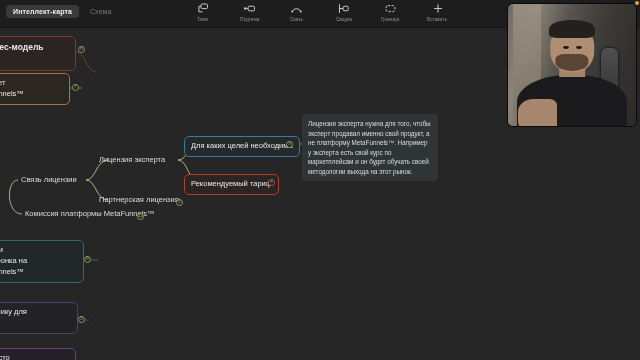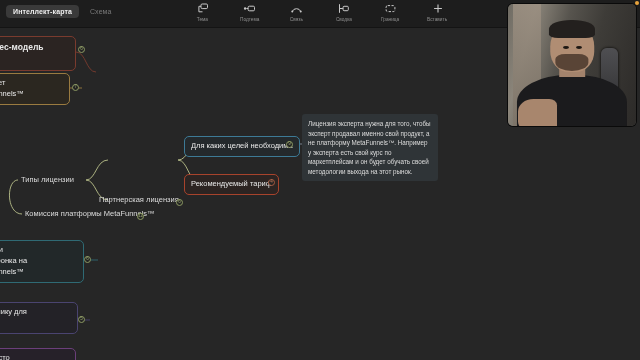--- a/index.html
+++ b/index.html
@@ -292,22 +292,23 @@
     </svg>
 
     <div class="node" style="left:-34px; top:8px; width:110px; border-color:#7a3b2e; background:#2b2422; font-weight:bold; font-size:8.5px;">т бизнес-модель
 гм</div>
     <div class="dot" style="left:78px; top:18px;">6</div>
 
     <div class="node" style="left:-34px; top:45px; width:104px; border-color:#9a7b40; background:#2b2720;">батывает
 MetaFunnels™</div>
     <div class="dot" style="left:72px; top:56px;">7</div>
 
-    <div class="node plain" style="left:18px; top:145px;">Типы лицензии</div>
-
+    <div class="node plain" style="left:18px; top:145px;">Связь лицензии</div>
+
+    <div class="node plain" style="left:96px; top:125px;">Лицензия эксперта</div>
 
     <div class="node plain" style="left:96px; top:165px;">Партнерская лицензия</div>
     <div class="dot" style="left:176px; top:171px;">6</div>
 
     <div class="node plain" style="left:22px; top:179px;">Комиссия платформы MetaFunnels™</div>
     <div class="dot" style="left:137px; top:185px;">12</div>
 
     <div class="node" style="left:184px; top:108px; border-color:#3d7a96; background:#24292c;">Для каких целей необходима</div>
     <div class="dot" style="left:286px; top:113px;">9</div>
 

